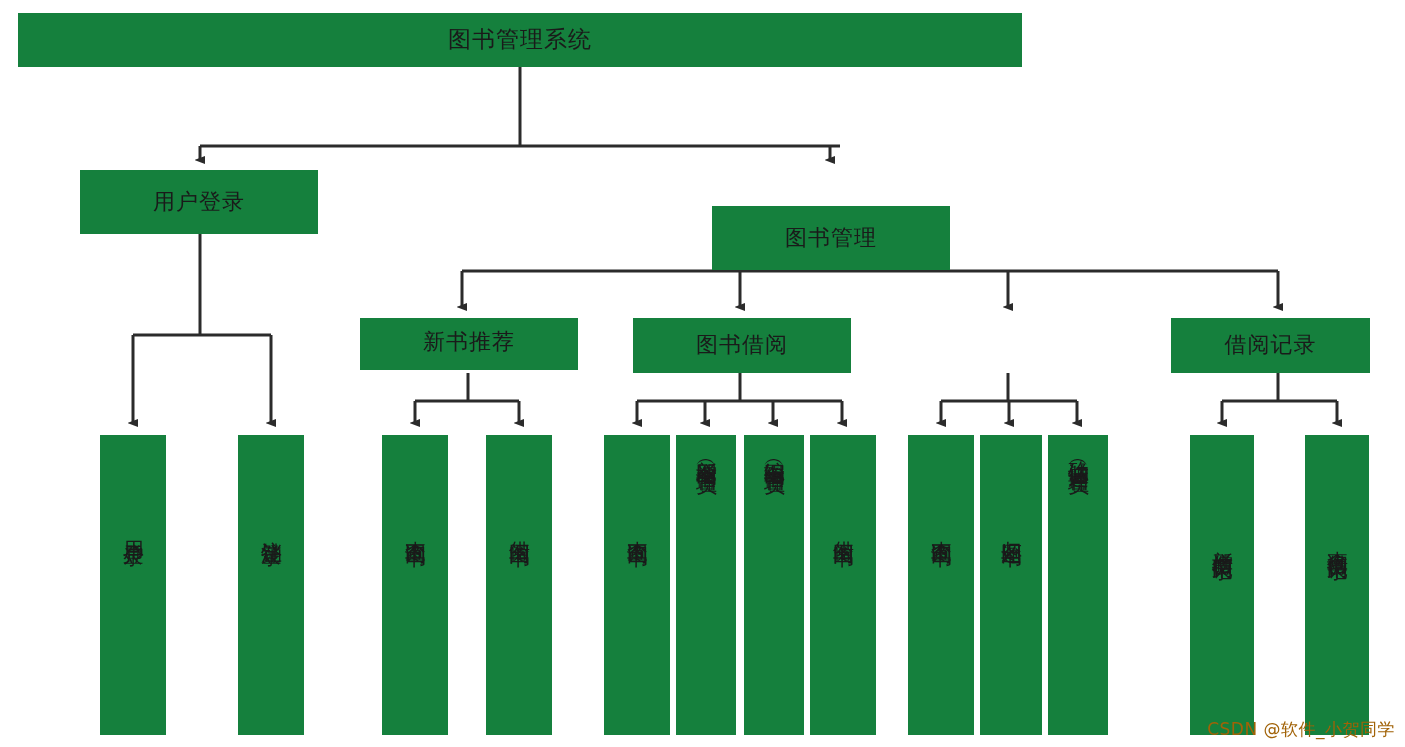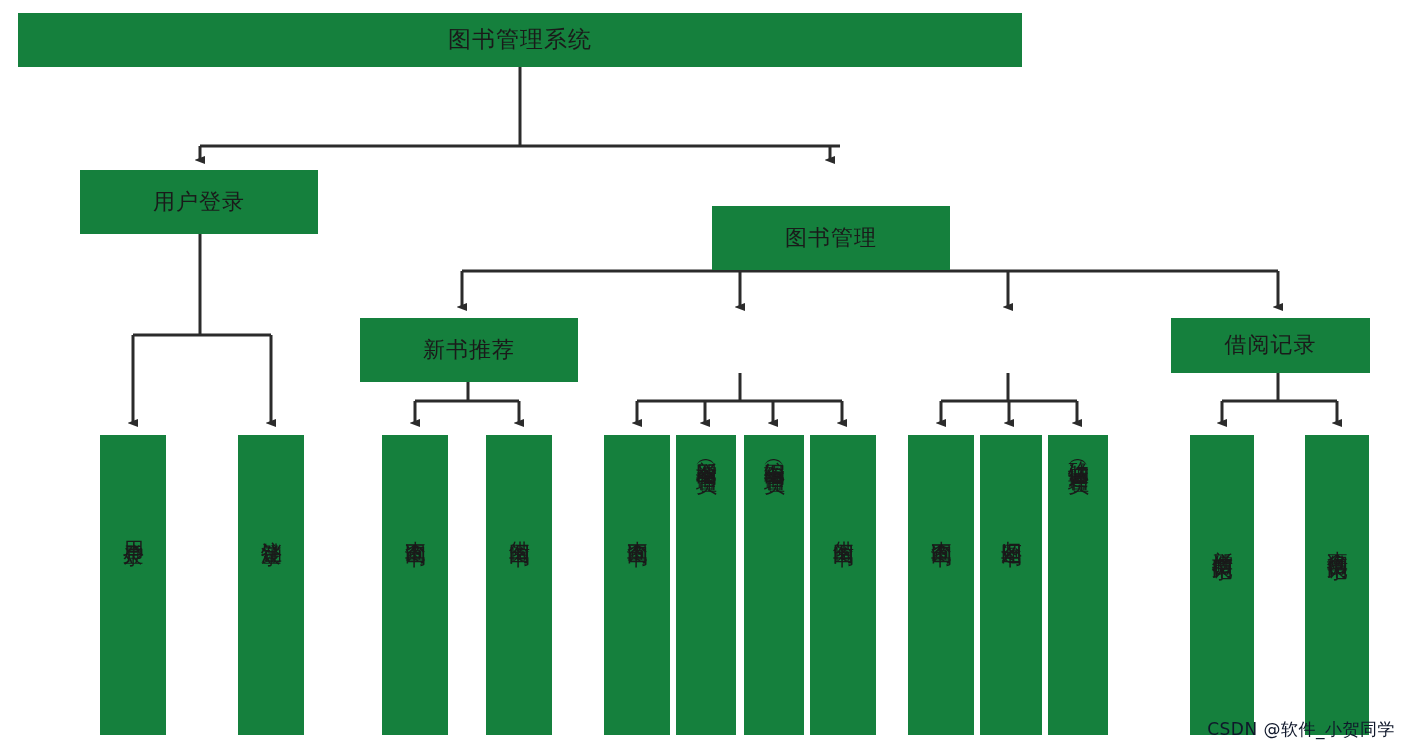--- a/index.html
+++ b/index.html
@@ -61,21 +61,21 @@
     margin-top: 80px;
   }
   .leaf-short .vtext {
     margin-top: 90px;
   }
   .watermark {
     position: absolute;
     right: 10px;
     bottom: 6px;
     font-size: 17px;
-    color: #0f172a;
+    color: #a16207;
     letter-spacing: 0.5px;
     white-space: nowrap;
   }
 </style>
 </head>
 <body>
 
 <div id="canvas">
 
   <svg class="edges" viewBox="0 0 1405 747">
@@ -126,21 +126,22 @@
       <path d="M1222,401 L1222,423" marker-end="url(#arrow)"></path>
       <path d="M1337,401 L1337,423" marker-end="url(#arrow)"></path>
     </g>
   </svg>
 
   <div class="node horiz root" style="left:18px; top:13px; width:1004px; height:54px;">图书管理系统</div>
 
   <div class="node horiz" style="left:80px; top:170px; width:238px; height:64px;">用户登录</div>
   <div class="node horiz" style="left:712px; top:170px; width:238px; height:64px;margin-top:36px;">图书管理</div>
 
-  <div class="node horiz" style="left:360px; top:318px; width:218px; height:64px;">新书推荐</div>
+  <div class="node horiz" style="left:360px; top:318px; width:218px; height:52px;font-family:Liberation Mono, monospace;">新书推荐</div>
+  <div class="node horiz" style="left:633px; top:318px; width:218px; height:55px;">图书借阅</div>
   <div class="node horiz" style="left:1171px; top:318px; width:199px; height:55px;">借阅记录</div>
 
   <div class="node leaf leaf-mid" style="left:100px; top:435px; width:66px; height:300px;">
     <span class="vtext">用户登录</span>
   </div>
   <div class="node leaf leaf-mid" style="left:238px; top:435px; width:66px; height:300px;">
     <span class="vtext">注销登录</span>
   </div>
 
   <div class="node leaf leaf-mid" style="left:382px; top:435px; width:66px; height:300px;">

